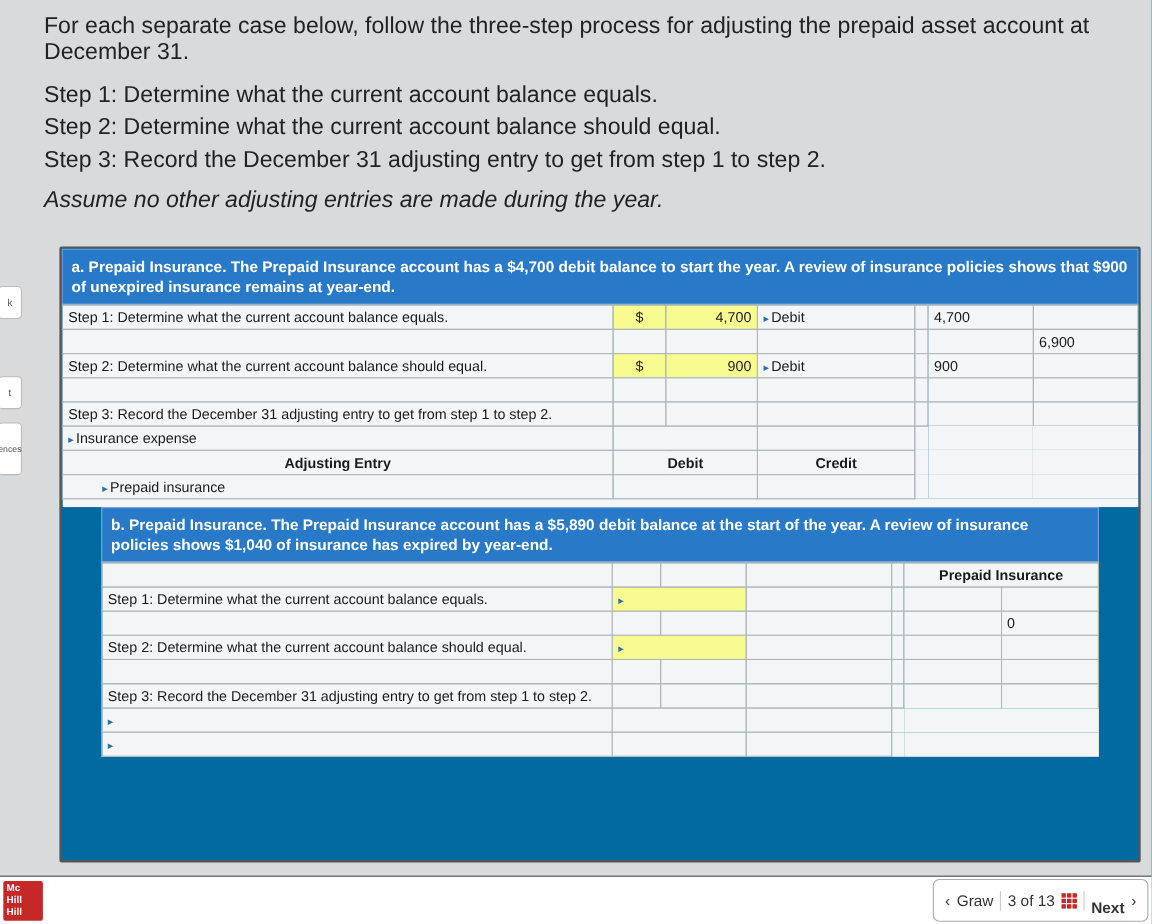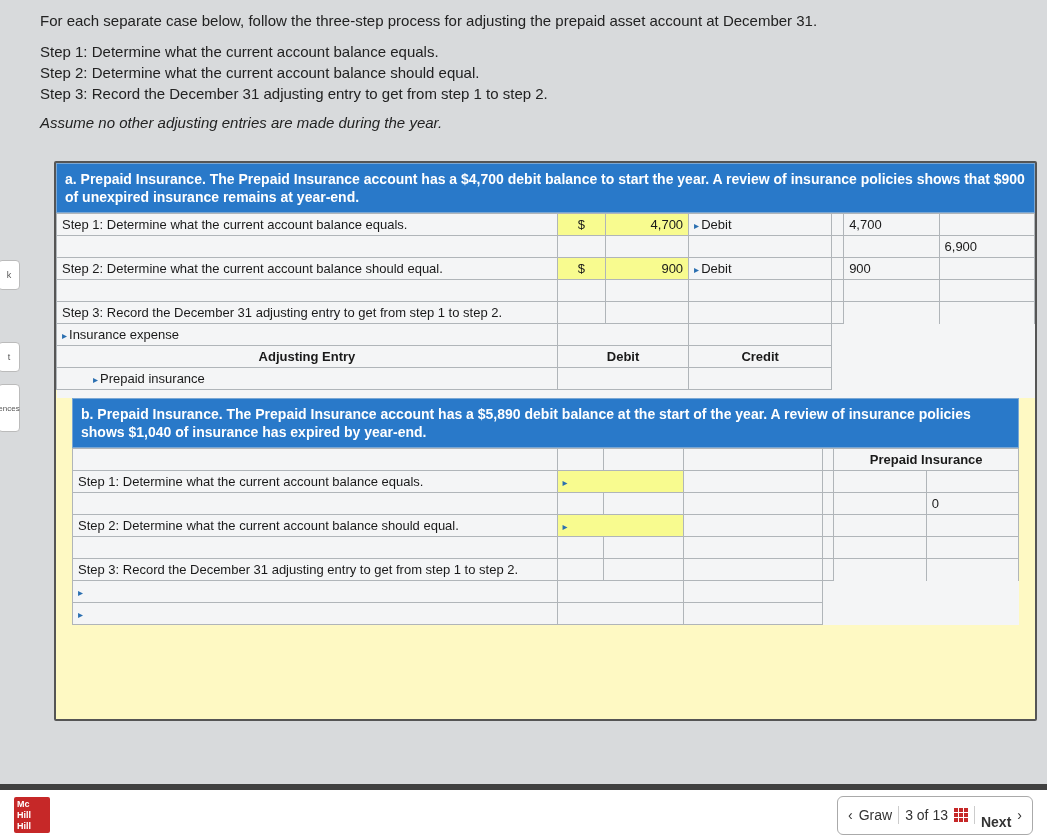--- a/index.html
+++ b/index.html
@@ -9,21 +9,21 @@
   color: #1a1a1a;
   font-size: 13px;
   overflow: hidden;
   width: 1047px;
   height: 840px;
   position: relative;
 }
 .instructions {
   padding: 12px 20px 14px 40px;
 }
-.instructions p { margin-bottom: 12px; font-size: 15px; color: #222; }
+.instructions p { margin-bottom: 12px; font-size: 21px; color: #222; }
 .steps { margin-bottom: 10px; }
 .steps p { margin-bottom: 0; line-height: 1.4; }
 .assume { font-style: italic; font-size: 15px; margin-top: 6px; }
 
 .left-tabs {
   position: absolute;
   left: -2px;
   top: 300px;
   width: 30px;
 }
@@ -37,21 +37,21 @@
   font-size: 9px;
   color: #555;
   display: flex;
   align-items: center;
   justify-content: center;
   writing-mode: horizontal-tb;
 }
 
 .main-panel {
   margin: 4px 10px 0 54px;
-  background: #fef9c3;
+  background: #0369a1;
   border: 2px solid #555;
   border-radius: 2px;
   padding: 0;
   position: relative;
   height: 560px;
   overflow: hidden;
 }
 
 .section-header {
   background: #2979c9;
@@ -103,27 +103,27 @@
   content: "▸";
   color: #2a6fb0;
   font-size: 10px;
   margin-right: 2px;
 }
 
 .footer-bar {
   position: absolute;
   bottom: 0;
   left: 0; right: 0;
-  height: 56px;
+  height: 44px;
   background: #fff;
-  border-top: 6px solid #404040;
+  border-top: 1px solid #404040;
   display: flex;
   align-items: center;
   justify-content: space-between;
-  padding: 0 14px;
+  padding: 0 3px;
 }
 .logo {
   width: 36px; height: 36px;
   background: #c62828;
   color: #fff;
   font-size: 9px;
   line-height: 11px;
   font-weight: bold;
   display: flex;
   flex-direction: column;
@@ -269,21 +269,21 @@
       <td style="border:none;"></td>
           <td style="border:none;"></td>
           <td style="border:none;"></td>
     </tr>
     <tr>
           <td colspan="7" style="height:8px;border:none;background:#f4f5f6;"></td>
         </tr>
   </tbody>
     </table>
 
-  <div style="padding:0 16px;">
+  <div style="padding:0 36px;">
     <div class="section-header">b. Prepaid Insurance. The Prepaid Insurance account has a $5,890 debit balance at the start of the year. A review of insurance policies shows $1,040 of insurance has expired by year-end.</div>
     <table class="worksheet">
       <colgroup>
         <col class="col-desc">
           <col class="col-sym">
           <col class="col-amt">
           <col class="col-drcr">
         <col class="col-gap">
           <col class="col-tacc-l">
           <col class="col-tacc-r">

